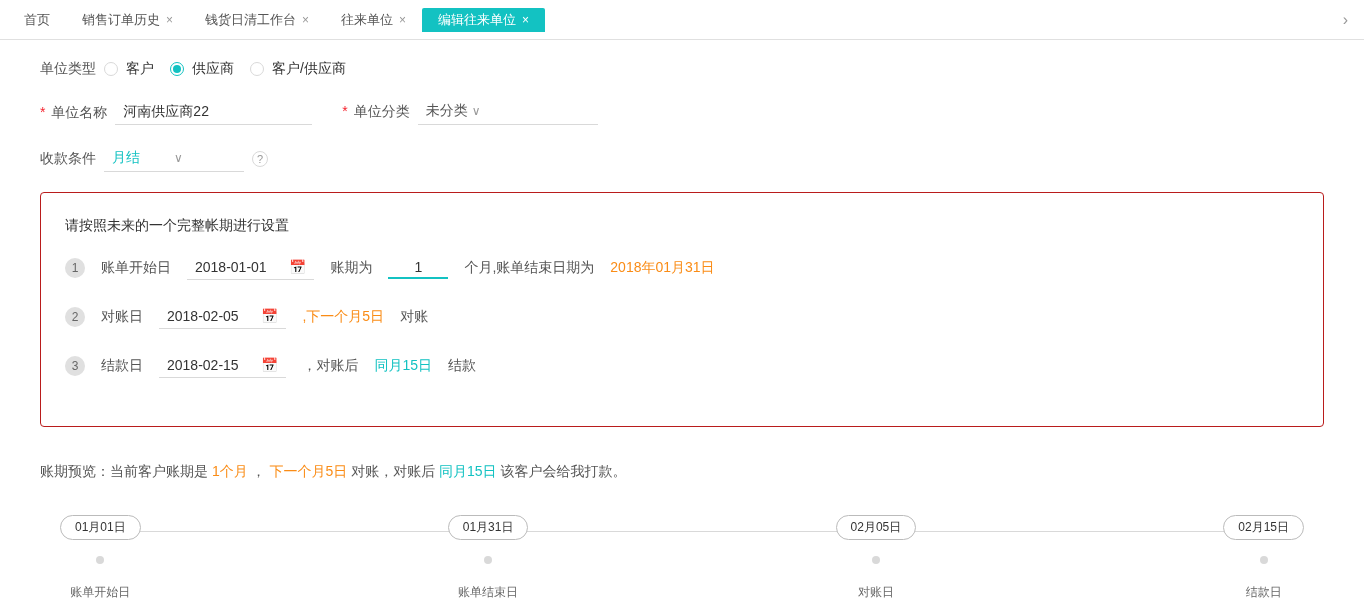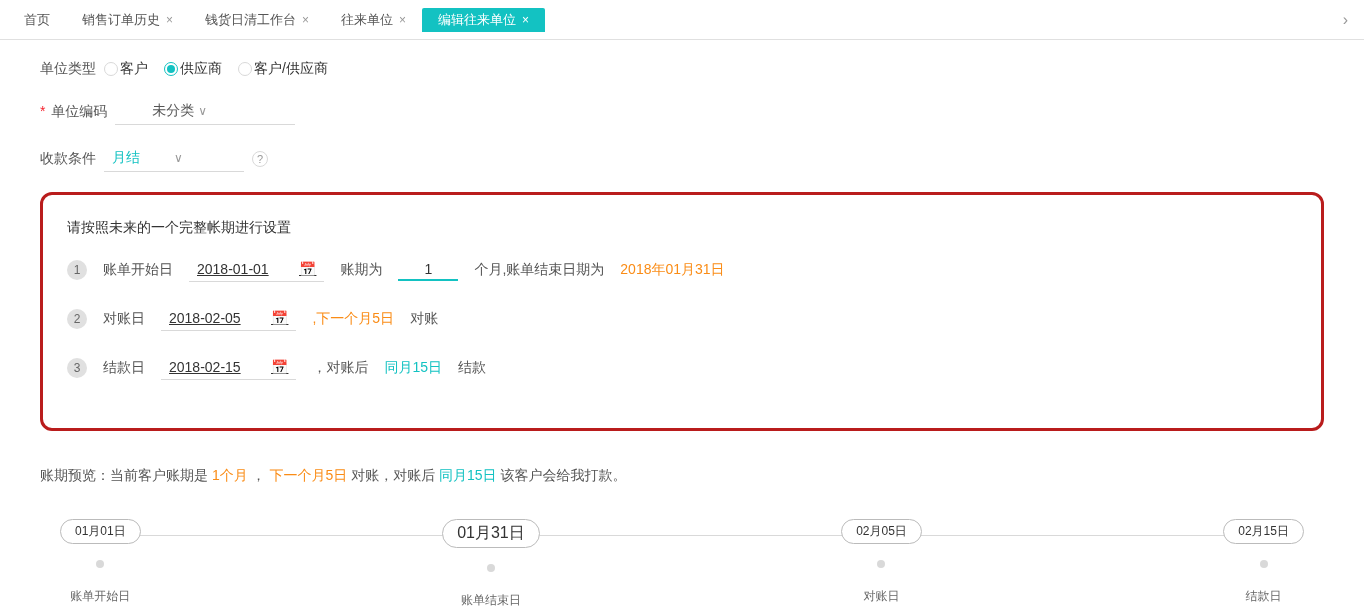--- a/index.html
+++ b/index.html
@@ -73,21 +73,21 @@
 
     
     .radio-group {
       display: flex;
       align-items: center;
       gap: 16px;
     }
     .radio-item {
       display: flex;
       align-items: center;
-      gap: 2px;
+      gap: 8px;
       cursor: pointer;
     }
     .radio-circle {
       width: 14px;
       height: 14px;
       border-radius: 50%;
       border: 1px solid #d9d9d9;
       background: #fff;
       display: flex;
       align-items: center;
@@ -148,41 +148,41 @@
     .select-field .chevron { color: #999; font-size: 12px; }
 
     .select-with-chevron {
       display: flex;
       align-items: center;
       border-bottom: 1px solid #d9d9d9;
       padding: 4px 8px;
       min-width: 120px;
       cursor: pointer;
     }
-    .select-with-chevron .value { color: #555; margin-left: 29px; }
+    .select-with-chevron .value { color: #555; }
     .select-with-chevron .chevron { color: #999; font-size: 12px; margin-left: 4px; }
 
     
     .help-icon {
       width: 16px;
       height: 16px;
       border-radius: 50%;
       border: 1px solid #d9d9d9;
       color: #999;
       font-size: 11px;
       display: flex;
       align-items: center;
       justify-content: center;
       cursor: pointer;
     }
 
     
     .period-box {
-      border: 3px solid #b91c1c;
-      border-radius: 12px;
+      border: 1px solid #b91c1c;
+      border-radius: 4px;
       padding: 24px;
       margin-bottom: 20px;
     }
     .period-box-title {
       font-size: 14px;
       color: #333;
       margin-bottom: 20px;
     }
     .period-row {
       display: flex;
@@ -201,24 +201,23 @@
       align-items: center;
       justify-content: center;
     }
     .period-label {
       color: #555;
       white-space: nowrap;
     }
     .period-date-input {
       display: flex;
       align-items: center;
-      gap: 12px;
+      gap: 4px;
       border-bottom: 1px solid #d9d9d9;
       padding: 4px 8px;
-      text-decoration: underline;
     }
     .period-date-input input {
       border: none;
       outline: none;
       font-size: 14px;
       color: #333;
       width: 90px;
     }
     .calendar-icon {
       color: #13c2c2;
@@ -304,21 +303,28 @@
           <span>客户/供应商</span>
         </div>
       </div>
     </div>
   </div>
 
   <div class="form-row">
     <div class="form-field">
       <label>
         <span class="required-star">*</span>
-        <span>单位编码</span>
+        <span>单位名称</span>
+      </label>
+      <input type="text" class="input-field" style="min-width: 180px;" value="河南供应商22">
+    </div>
+    <div class="form-field">
+      <label>
+        <span class="required-star">*</span>
+        <span>单位分类</span>
       </label>
       <div class="select-with-chevron" style="min-width:180px;">
         <span class="value">未分类</span>
         <span class="chevron">∨</span>
       </div>
     </div>
   </div>
 
   <div class="form-row">
     <div class="form-field">
@@ -389,21 +395,21 @@
 
       <div style="display:flex; justify-content:space-between; align-items:flex-start; position:relative;">
 
         <div class="tl-node">
           <div style="border:1px solid #bbb; border-radius:20px; padding:3px 14px; font-size:12px; background:#fff; color:#333; white-space:nowrap;">01月01日</div>
           <div style="width:8px;height:8px;border-radius:50%;background:#d9d9d9;margin:4px auto;"></div>
           <div style="font-size:12px;color:#666;text-align:center;margin-top:4px;">账单开始日</div>
         </div>
 
         <div class="tl-node">
-          <div style="border:1px solid #bbb; border-radius:20px; padding:3px 14px; font-size:16px; background:#fff; color:#333; white-space:nowrap;">01月31日</div>
+          <div style="border:1px solid #bbb; border-radius:20px; padding:3px 14px; font-size:12px; background:#fff; color:#333; white-space:nowrap;">01月31日</div>
           <div style="width:8px;height:8px;border-radius:50%;background:#d9d9d9;margin:4px auto;"></div>
           <div style="font-size:12px;color:#666;text-align:center;margin-top:4px;">账单结束日</div>
         </div>
 
         <div class="tl-node">
           <div style="border:1px solid #bbb; border-radius:20px; padding:3px 14px; font-size:12px; background:#fff; color:#333; white-space:nowrap;">02月05日</div>
           <div style="width:8px;height:8px;border-radius:50%;background:#d9d9d9;margin:4px auto;"></div>
           <div style="font-size:12px;color:#666;text-align:center;margin-top:4px;">对账日</div>
         </div>
 

